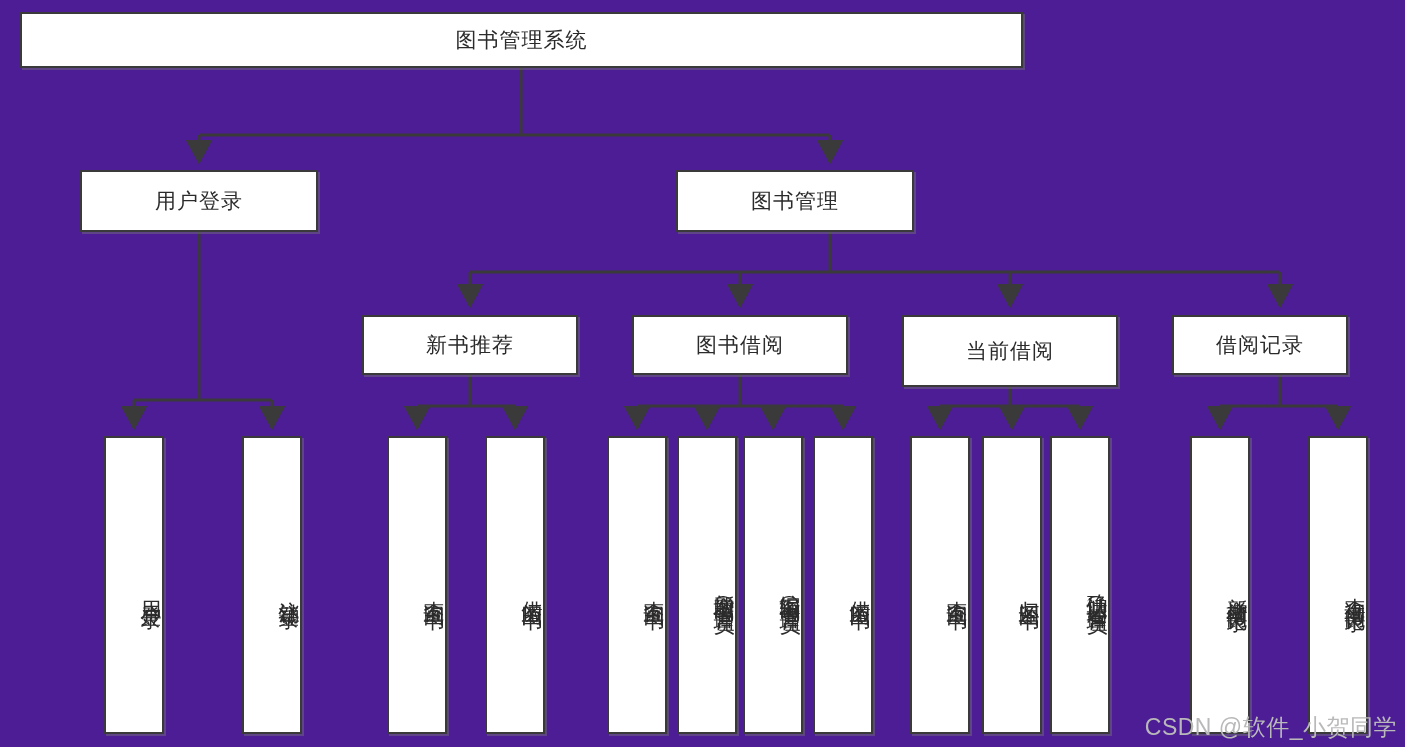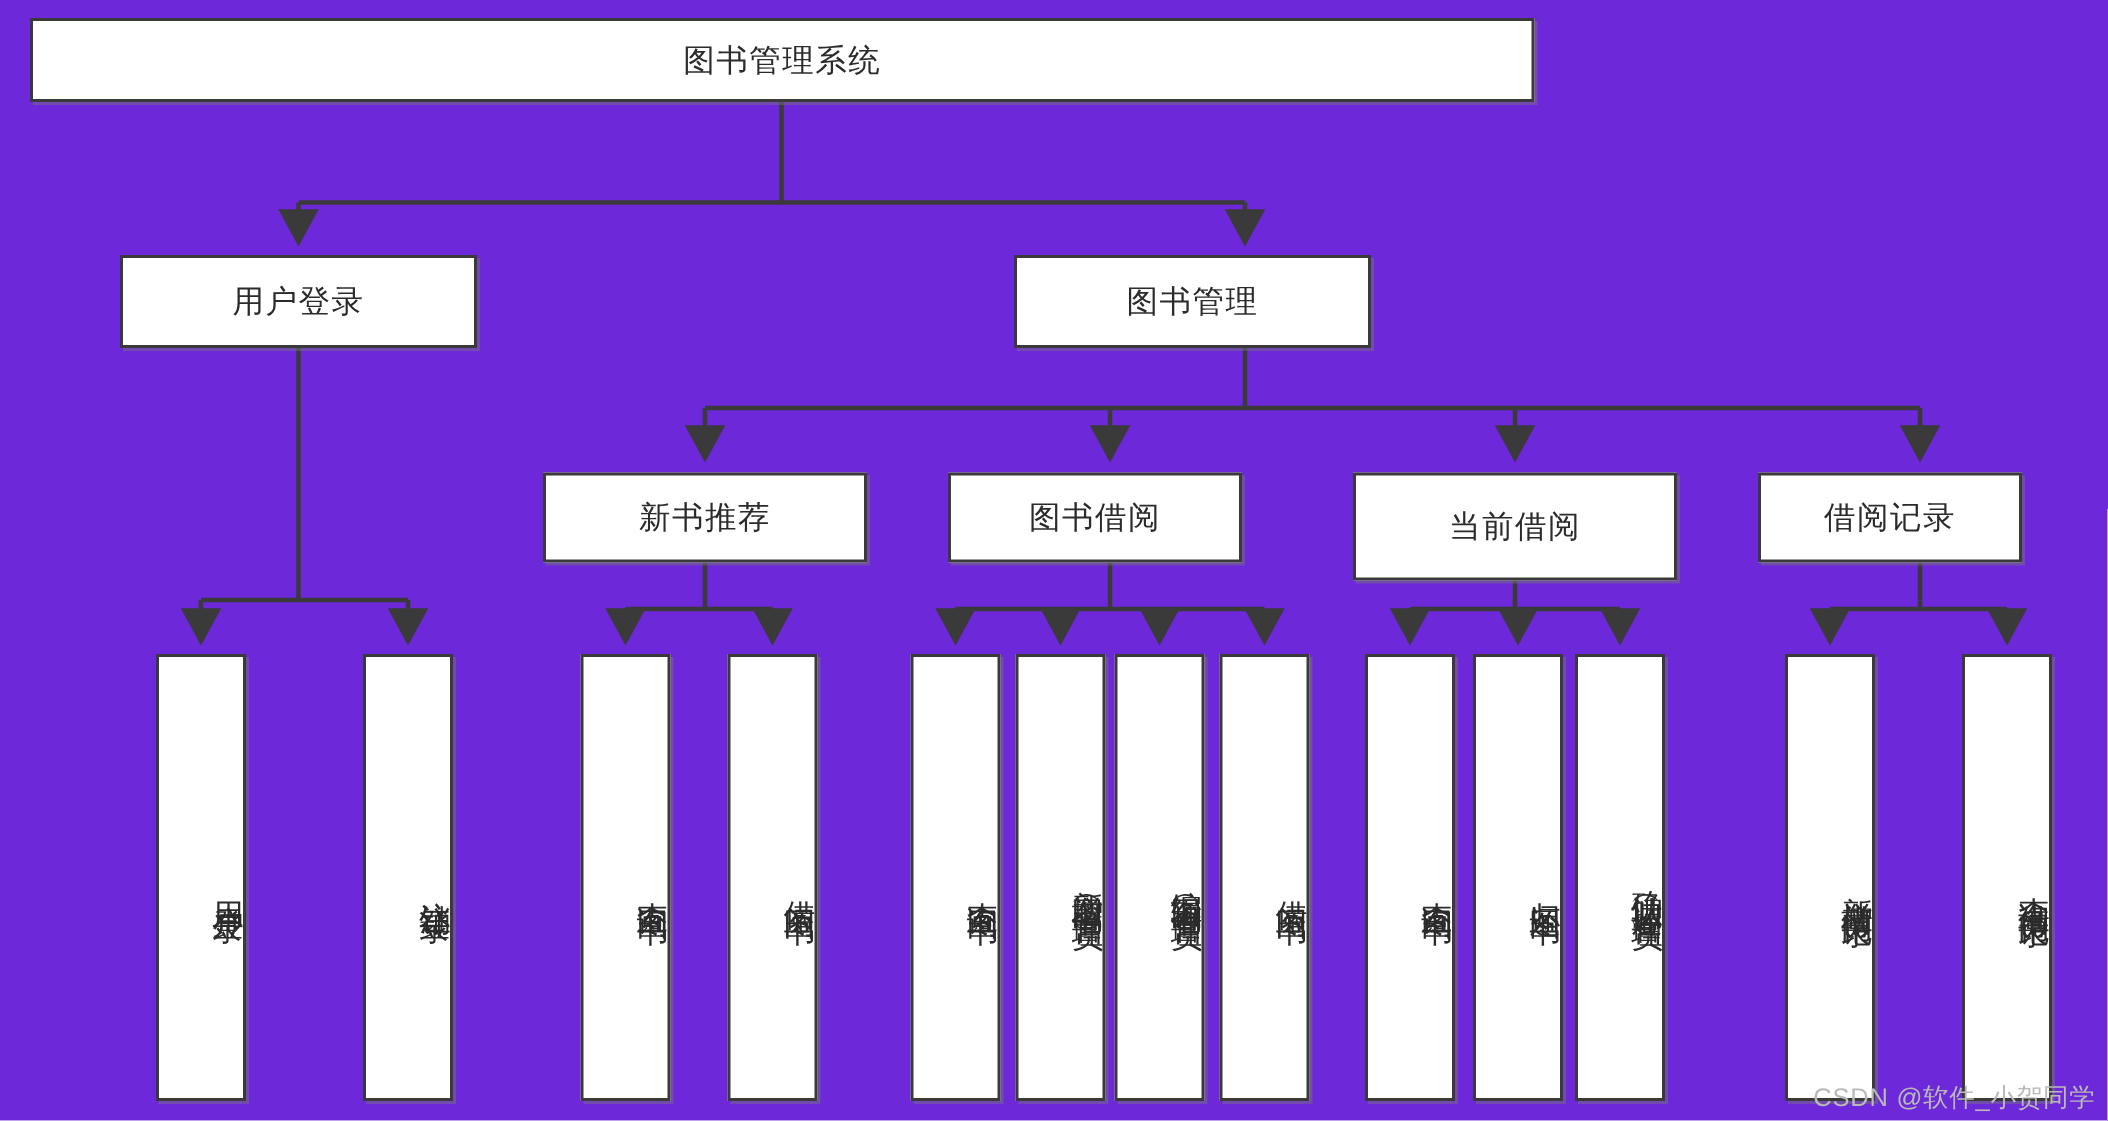--- a/index.html
+++ b/index.html
@@ -4,21 +4,21 @@
 <style>
   html, body {
     margin: 0;
     padding: 0;
     background: #ffffff;
   }
   #canvas {
     position: relative;
     width: 1405px;
     height: 747px;
-    background: #6d28d9;
+    background: #4c1d95;
     font-family: "Liberation Sans", "DejaVu Sans", sans-serif;
     overflow: hidden;
   }
   #edges {
     position: absolute;
     left: 0;
     top: 0;
     width: 1405px;
     height: 747px;
   }
@@ -49,21 +49,21 @@
   }
   .node.vert .vtext {
     writing-mode: vertical-rl;
     text-orientation: upright;
     display: block;
   }
   #watermark {
     position: absolute;
     right: 8px;
     bottom: 4px;
-    font-size: 17px;
+    font-size: 23px;
     color: #b9b9b9;
     letter-spacing: 0.5px;
     white-space: nowrap;
     pointer-events: none;
   }
 </style>
 </head>
 <body>
 
 <div id="canvas">
@@ -125,21 +125,21 @@
   <div class="node horiz" style="left:80px; top:170px; width:238px; height:62px;">
     <span>用户登录</span>
   </div>
   <div class="node horiz" style="left:676px; top:170px; width:238px; height:62px;">
     <span>图书管理</span>
   </div>
 
   <div class="node horiz" style="left:362px; top:315px; width:216px; height:60px;">
     <span>新书推荐</span>
   </div>
-  <div class="node horiz" style="left:632px; top:315px; width:196px; height:60px;font-family:Liberation Serif, serif;">
+  <div class="node horiz" style="left:632px; top:315px; width:216px; height:60px;font-family:Liberation Serif, serif;">
     <span>图书借阅</span>
   </div>
   <div class="node horiz" style="left:902px; top:315px; width:216px; height:72px;">
     <span>当前借阅</span>
   </div>
   <div class="node horiz" style="left:1172px; top:315px; width:176px; height:60px;">
     <span>借阅记录</span>
   </div>
 
   <div class="node vert" style="left:104px; top:436px; width:60px; height:298px;">

